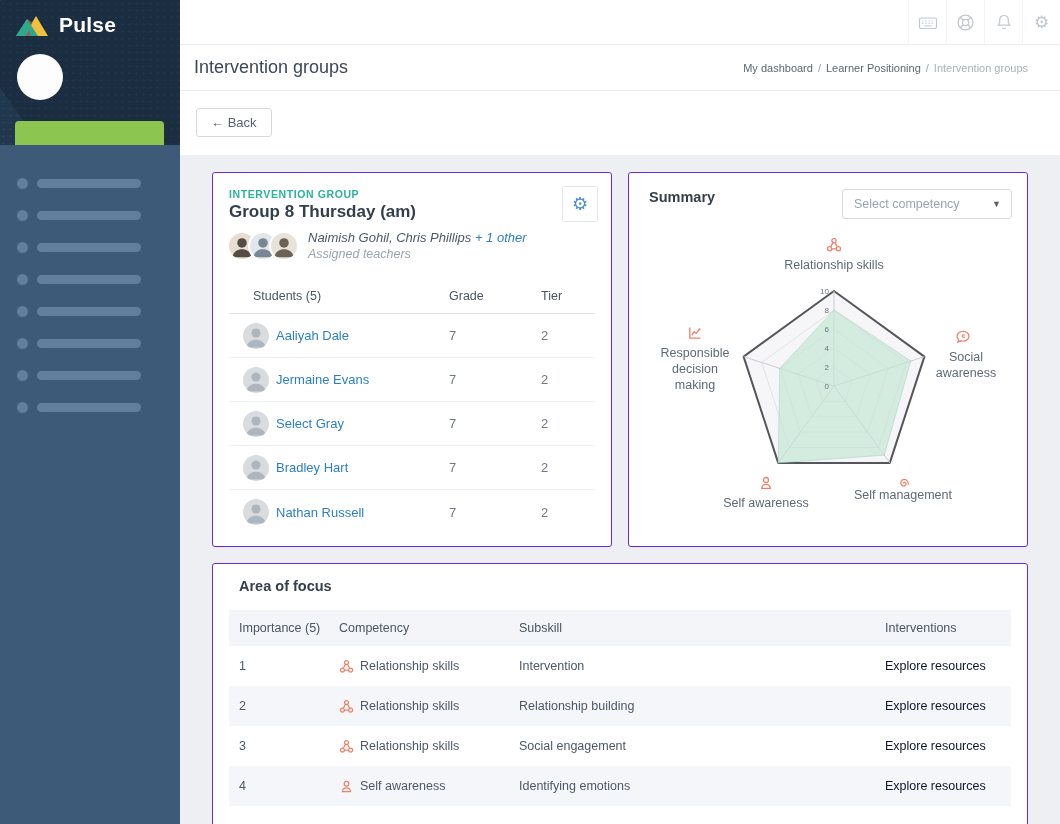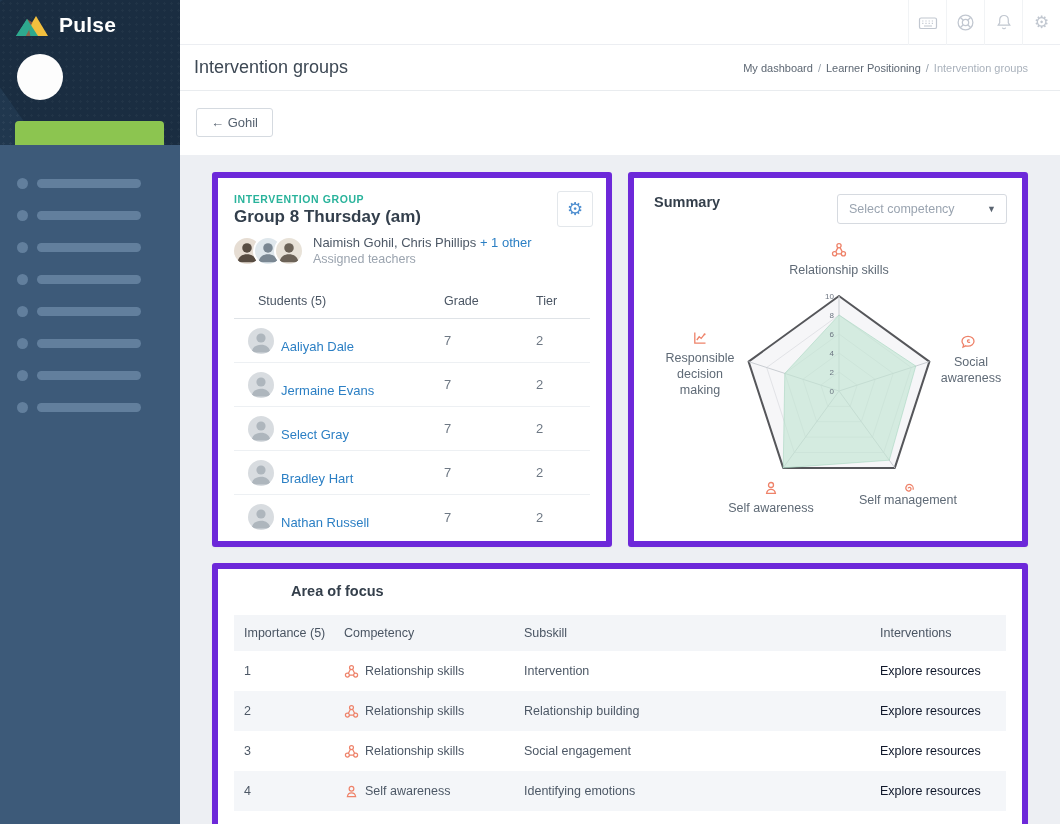--- a/index.html
+++ b/index.html
@@ -40,49 +40,49 @@
   .breadcrumb .crumb { color:#5d6773; cursor:pointer; }
   .breadcrumb .crumb-current { color:#aab2bc; }
   .breadcrumb .sep { margin:0 5px; color:#9aa3ad; }
 
   .backbar { position:absolute; left:0; right:0; top:91px; height:64px; background:#fff; }
   .back-btn { position:absolute; left:16px; top:17px; height:29px; padding:0 14px; background:#fff;
     border:1px solid #d5dae0; border-radius:3px; font-size:13px; color:#566270; cursor:pointer;
     font-family:"Liberation Sans", sans-serif; }
 
   .content { position:absolute; left:0; right:0; top:155px; bottom:0; background:#edeff3; }
-  .card { position:absolute; background:#fff; border-radius:3px; border:6px solid #6d28d9;
+  .card { position:absolute; background:#fff; border-radius:3px; border:1px solid #6d28d9;
     box-shadow:0 1px 2px rgba(40,50,60,.04); }
 
   
   .card-group { left:32px; top:17px; width:400px; height:375px; }
   .eyebrow { position:absolute; left:16px; top:15px; font-size:10.5px; font-weight:bold;
     letter-spacing:.6px; color:#29b39b; }
   .group-title { position:absolute; left:16px; top:29px; font-size:17px; font-weight:bold; color:#333f4c; }
   .gear-btn { position:absolute; right:13px; top:13px; width:36px; height:36px; background:#fff;
     border:1px solid #e3e7eb; border-radius:3px; color:#4f8fd0; cursor:pointer;
     display:flex; align-items:center; justify-content:center; }
-  .teachers { position:absolute; left:14px; top:57px; display:flex; align-items:center; }
+  .teachers { position:absolute; left:14px; top:57px; display:flex; align-items:center;font-style:italic; }
   .tavatars { display:flex; }
   .tavatar { width:30px; height:30px; border-radius:50%; border:2px solid #fff; overflow:hidden; flex:none; }
   .tavatar + .tavatar { margin-left:-9px; }
   .tinfo { margin-left:9px; font-size:13px; }
   .tnames { color:#4d5866; }
   .tmore { color:#2b7fc4; cursor:pointer; }
   .tcaption { color:#9ba4af; font-size:12.5px; margin-top:2px; }
 
   .stable { position:absolute; left:16px; right:16px; top:108px; }
   .stable-head { display:flex; font-size:12.5px; color:#4a5563; padding:8px 0 10px 24px;
     border-bottom:1px solid #dfe3e7; }
   .col-name { flex:1; }
   .col-grade { width:92px; padding-left:18px; flex:none; }
   .col-tier { width:72px; padding-left:18px; flex:none; }
   .srow { display:flex; align-items:center; height:44px; border-bottom:1px solid #edf0f3; font-size:13px; }
   .srow:last-child { border-bottom:none; }
-  .srow .col-name { display:flex; align-items:flex-end; gap:7px; padding-left:14px; }
+  .srow .col-name { display:flex; align-items:center; gap:7px; padding-left:14px; }
   .savatar { width:26px; height:26px; border-radius:50%; background:#d8dce0; overflow:hidden; flex:none; }
   .sname { color:#2b7fc4; cursor:pointer; }
   .sval { color:#6e7884; }
 
   
   .card-summary { left:448px; top:17px; width:400px; height:375px; }
   .summary-title { position:absolute; left:20px; top:16px; font-size:14.5px; font-weight:bold; color:#343f4b; }
   .select-box { position:absolute; right:15px; top:16px; width:170px; height:30px; background:#fff;
     border:1px solid #d6dae0; border-radius:3px; display:flex; align-items:center;
     justify-content:space-between; padding:0 10px 0 11px; cursor:pointer; }
@@ -97,21 +97,21 @@
   .ico-right  { left:326px; top:156px; }
   .lbl-left   { left:26px;  top:172px; width:80px; }
   .ico-left   { left:58px;  top:152px; }
   .lbl-bleft  { left:77px;  top:322px; width:120px; white-space:nowrap; }
   .ico-bleft  { left:129px; top:302px; }
   .lbl-bright { left:214px; top:314px; width:120px; white-space:nowrap; }
   .ico-bright { left:266px; top:302px; }
 
   
   .card-focus { left:32px; top:408px; width:816px; height:300px; }
-  .focus-title { position:absolute; left:26px; top:14px; font-size:14.5px; font-weight:bold; color:#343f4b;margin-left:47px; }
+  .focus-title { position:absolute; left:26px; top:14px; font-size:14.5px; font-weight:bold; color:#343f4b; }
   .ftable { position:absolute; left:16px; right:16px; top:46px; }
   .ftable-head { display:flex; align-items:center; height:36px; background:#f3f5f8;
     font-size:12.5px; color:#4a5563; }
   .frow { display:flex; align-items:center; height:40px; font-size:12.5px; color:#4d5866; }
   .frow.alt { background:#f4f6f9; }
   .fc-imp { width:110px; padding-left:10px; flex:none; }
   .fc-comp { width:180px; flex:none; display:flex; align-items:center; gap:6px; }
   .fc-sub { flex:1; }
   .fc-int { width:126px; flex:none; }
   .flink { color:#0f172a; cursor:pointer; }
@@ -198,21 +198,21 @@
   </div>
 
   <div class="titlebar">
     <h1 class="page-title">Intervention groups</h1>
     <div class="breadcrumb">
       <span class="crumb">My dashboard</span><span class="sep">/</span><span class="crumb">Learner Positioning</span><span class="sep">/</span><span class="crumb-current">Intervention groups</span>
     </div>
   </div>
 
   <div class="backbar">
-    <button class="back-btn"><span>←</span> <span>Gohil</span></button>
+    <button class="back-btn"><span>←</span> <span>Back</span></button>
   </div>
 
   <div class="content">
 
     <section class="card card-group">
       <div class="eyebrow">INTERVENTION GROUP</div>
       <h2 class="group-title">Group 8 Thursday (am)</h2>
       <button class="gear-btn">
         <span class="gear-glyph" style="font-size:18px">⚙</span>
       </button>

